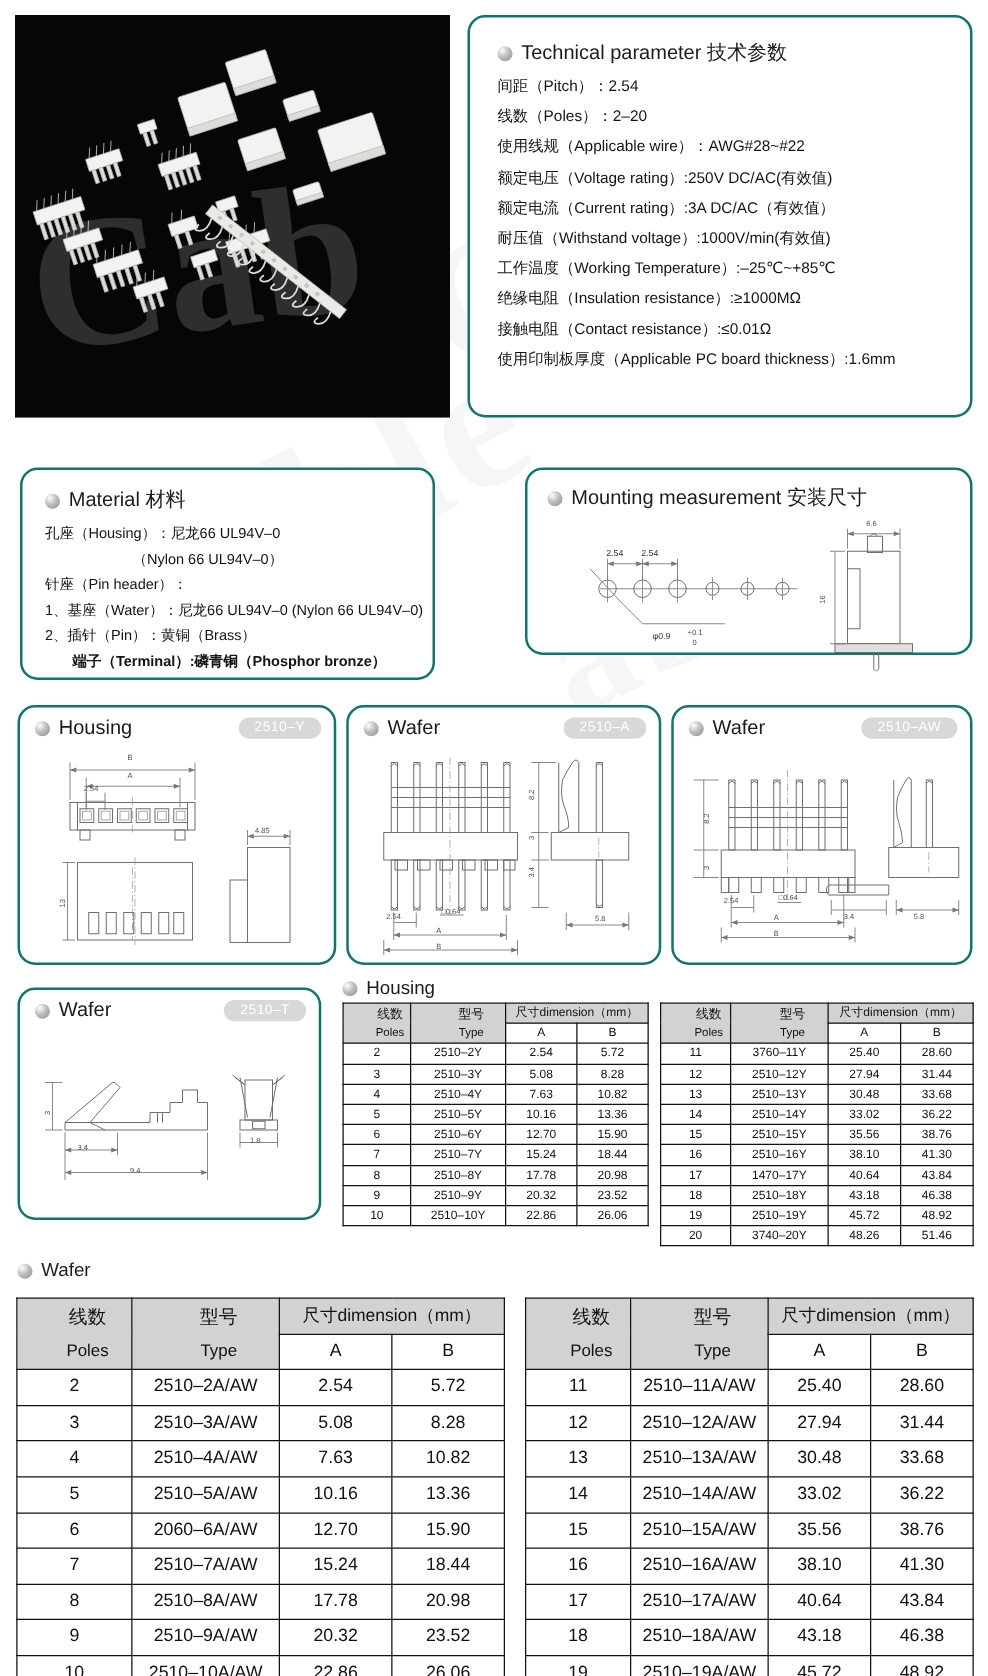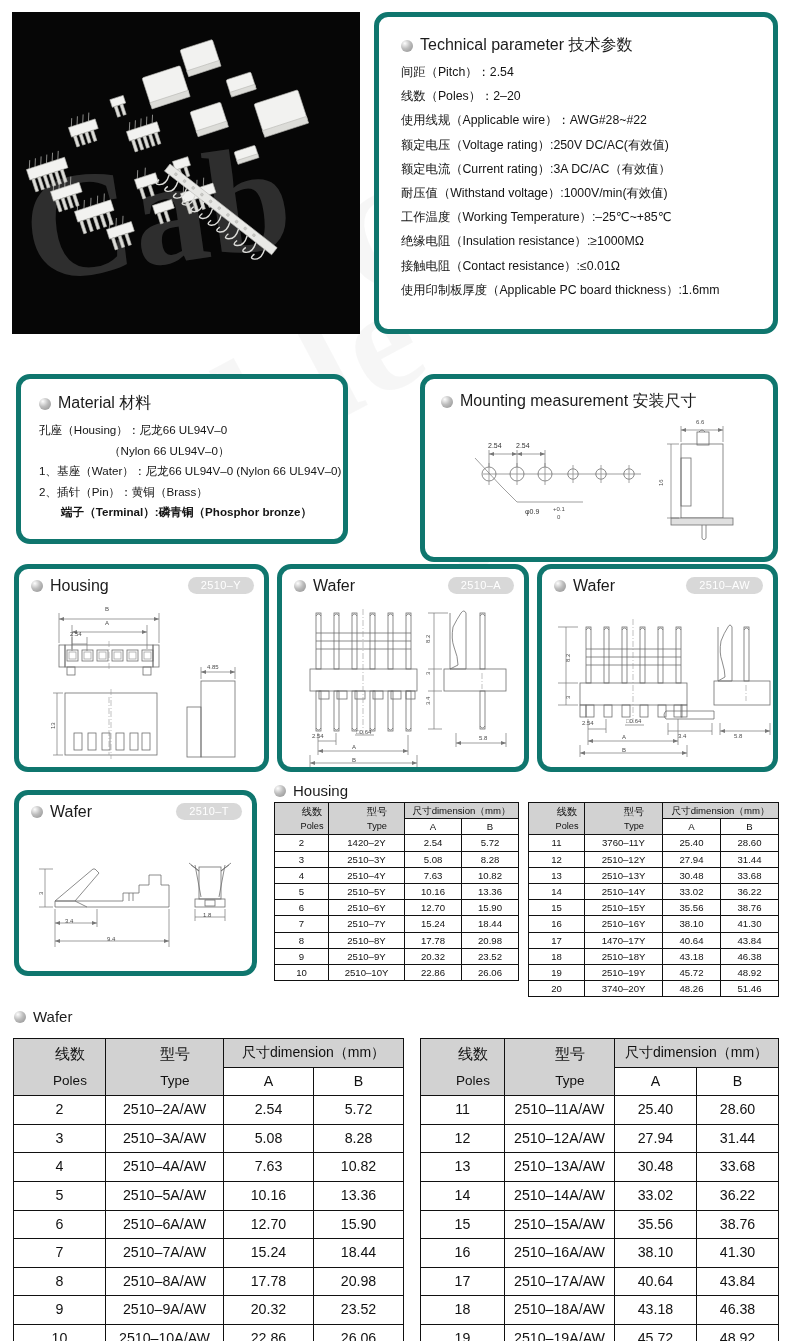--- a/index.html
+++ b/index.html
@@ -20,21 +20,21 @@
     position:absolute;
     font-family:"Liberation Serif","DejaVu Serif",serif;
     color:#efefef;font-weight:bold;letter-spacing:4px;
     transform:rotate(-28deg);white-space:nowrap;
   }
   .page{position:relative;z-index:2;}
 
   
   .panel{
     position:absolute;
-    border:5px solid #0f766e;
+    border:2px solid #0f766e;
     border-radius:14px;
     background:#fff;
     box-sizing:border-box;
   }
 
   .hdr{
     display:flex;align-items:center;gap:7px;
     font-size:16px;color:#1b1b1b;
     white-space:nowrap;
   }
@@ -318,27 +318,28 @@
   </div>
 
   <div class="panel" style="left:16px;top:374px;width:332px;height:170px;padding:14px 0 0 18px;">
     <div class="hdr" style="margin-bottom:6px;">
       <span class="bullet"></span>
       <span>Material 材料</span>
     </div>
     <ul class="spec-list mat-list">
       <li>孔座（Housing）：尼龙66 UL94V–0</li>
       <li class="mat-ind1">（Nylon 66 UL94V–0）</li>
+      <li>针座（Pin header）：</li>
       <li>1、基座（Water）：尼龙66 UL94V–0 (Nylon 66 UL94V–0)</li>
       <li>2、插针（Pin）：黄铜（Brass）</li>
       <li class="mat-ind2">端子（Terminal）:磷青铜（Phosphor bronze）</li>
     </ul>
   </div>
 
-  <div class="panel" style="left:420px;top:374px;width:358px;height:188px;padding:12px 0 0 16px;">
+  <div class="panel" style="left:420px;top:374px;width:358px;height:150px;padding:12px 0 0 16px;">
     <div class="hdr">
       <span class="bullet"></span>
       <span>Mounting measurement 安装尺寸</span>
     </div>
     <svg width="340" height="126" viewBox="0 0 340 126" style="margin-top:2px;">
       <g class="dw">
 
         <g>
           <line class="dim-line" x1="42" y1="60" x2="200" y2="60"></line>
           <circle cx="48" cy="60" r="7"></circle>
@@ -764,21 +765,21 @@
         <th class="dimh" colspan="2">尺寸dimension（mm）</th>
       </tr>
       <tr>
         <th>A</th>
         <th>B</th>
       </tr>
     </thead>
     <tbody>
         <tr>
           <td>2</td>
-          <td>1420–2Y</td>
+          <td>2510–2Y</td>
           <td>2.54</td>
           <td>5.72</td>
         </tr>
         <tr>
           <td>3</td>
           <td>2510–3Y</td>
           <td>5.08</td>
           <td>8.28</td>
         </tr>
         <tr>
@@ -963,21 +964,21 @@
           <td>10.82</td>
         </tr>
         <tr>
           <td>5</td>
           <td>2510–5A/AW</td>
           <td>10.16</td>
           <td>13.36</td>
         </tr>
         <tr>
           <td>6</td>
-          <td>2510–6A/AW</td>
+          <td>2060–6A/AW</td>
           <td>12.70</td>
           <td>15.90</td>
         </tr>
         <tr>
           <td>7</td>
           <td>2510–7A/AW</td>
           <td>15.24</td>
           <td>18.44</td>
         </tr>
         <tr>

